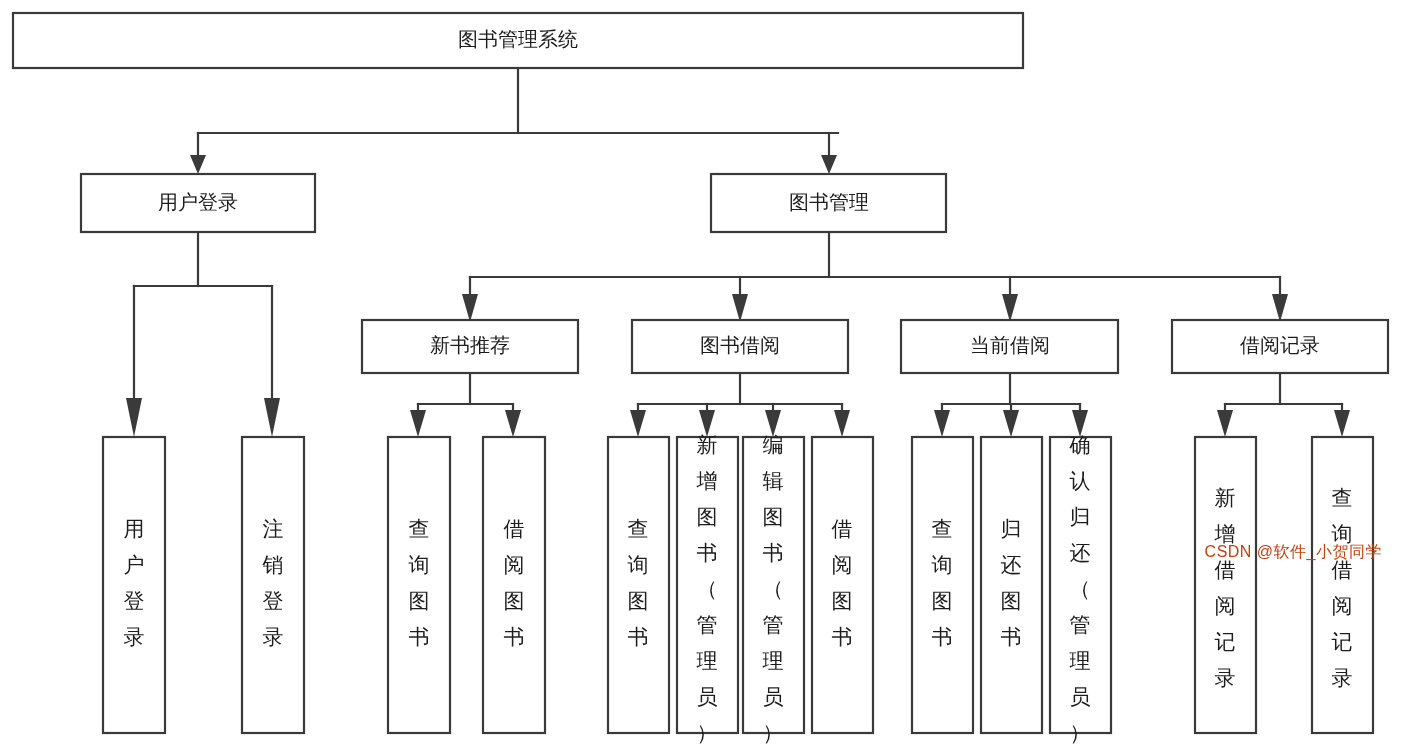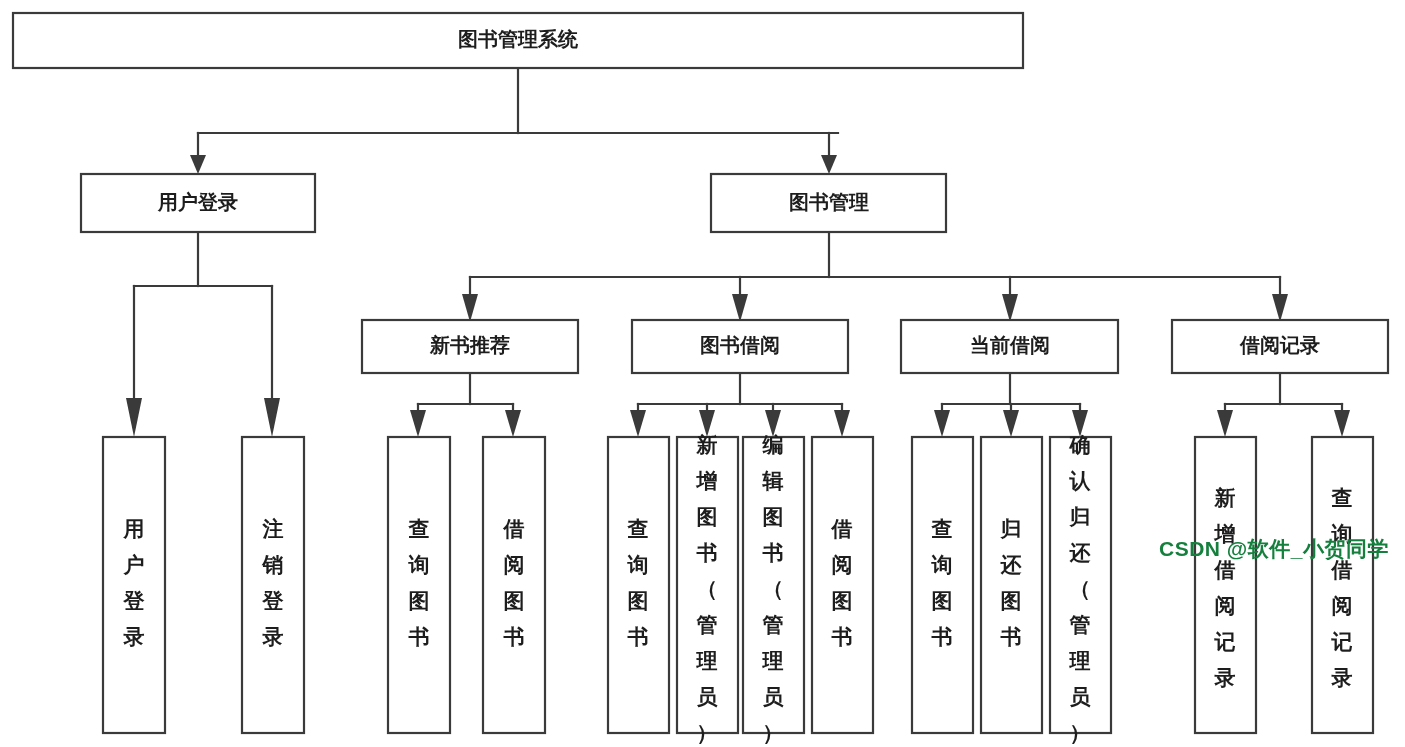--- a/index.html
+++ b/index.html
@@ -11,21 +11,20 @@
     width: 1405px;
     height: 747px;
     font-family: "Liberation Sans", "DejaVu Sans", sans-serif;
     overflow: hidden;
     position: relative;
   }
   #diagram-root {
     position: relative;
     width: 1405px;
     height: 567px;
-    font-weight: bold;
   }
   svg.diagram-canvas {
     position: absolute;
     top: 0;
     left: 0;
     width: 1405px;
     height: 747px;
     display: block;
   }
   .node-box {
@@ -51,25 +50,25 @@
     text-anchor: middle;
   }
   .node-label-vertical {
     font-family: "Liberation Sans", "DejaVu Sans", sans-serif;
     font-size: 21px;
     fill: #1d1d1d;
     text-anchor: middle;
   }
   .watermark {
     position: absolute;
-    right: 16px;
+    right: 23px;
     bottom: 4px;
     font-family: "Liberation Sans", "DejaVu Sans", sans-serif;
-    font-size: 21px;
-    color: #15803d;
+    font-size: 16px;
+    color: #c2410c;
     letter-spacing: 0.5px;
     white-space: nowrap;
     user-select: none;
   }
 </style>
 </head>
 <body>
 
 <div id="diagram-root">
   <svg class="diagram-canvas" viewBox="0 0 1405 747" xmlns="http://www.w3.org/2000/svg">

